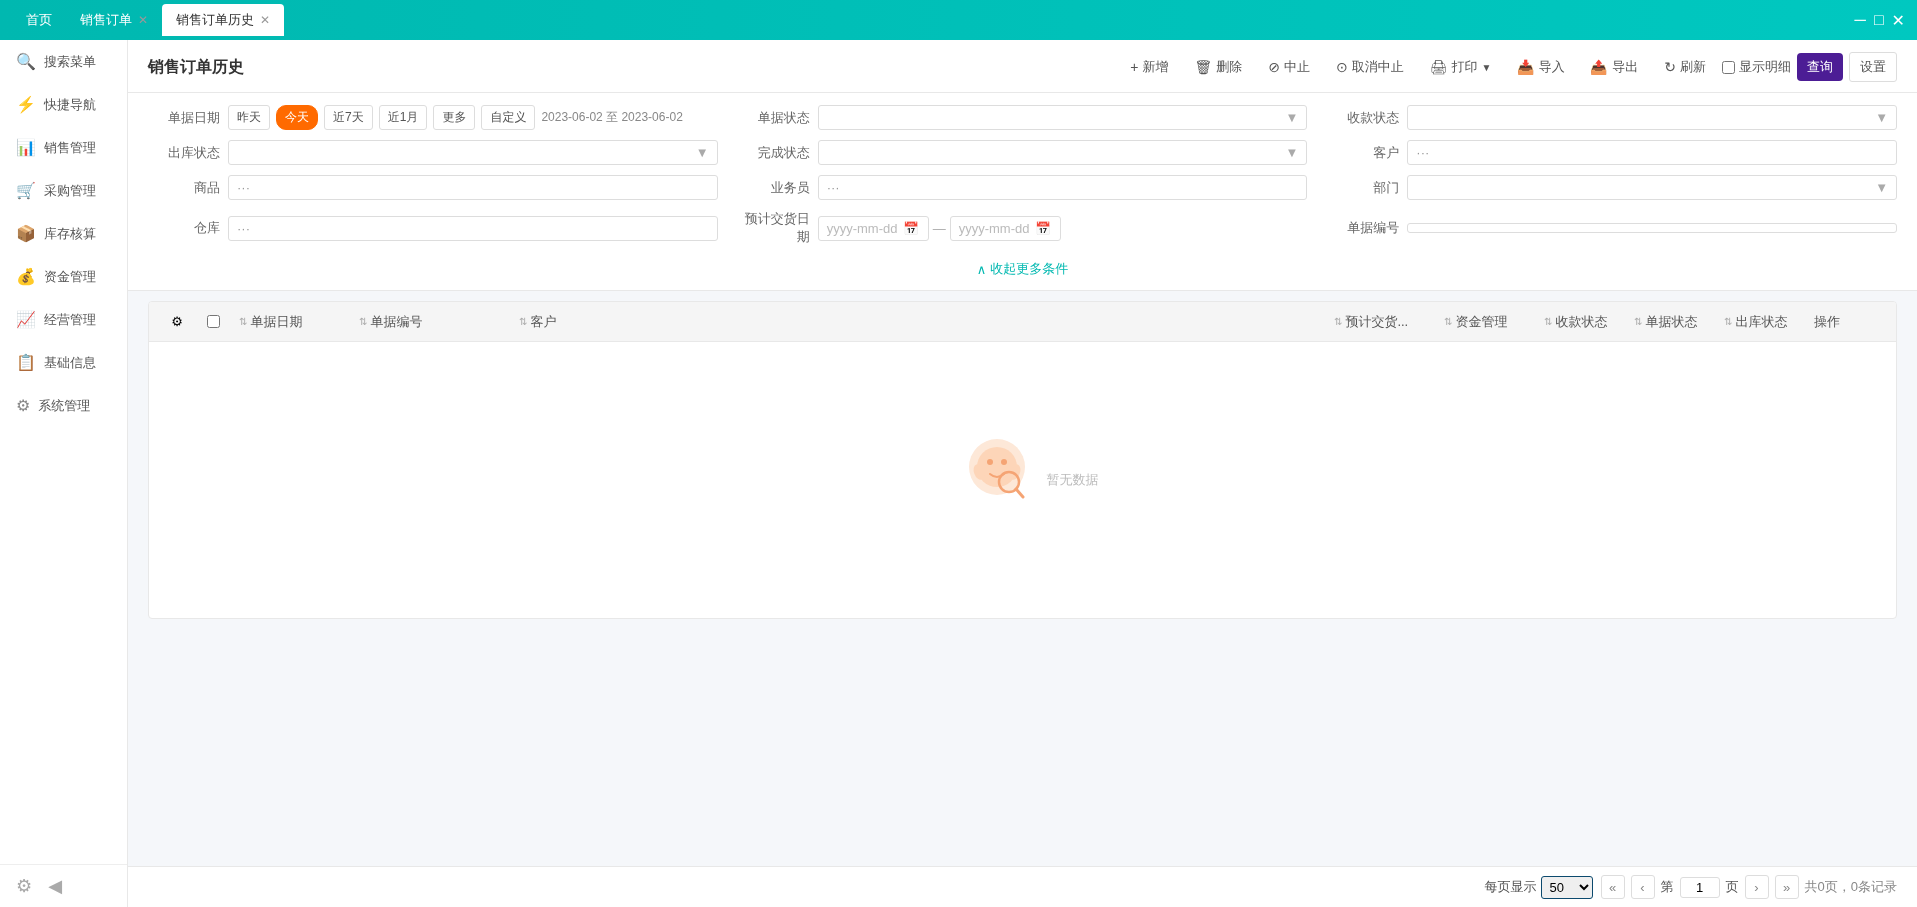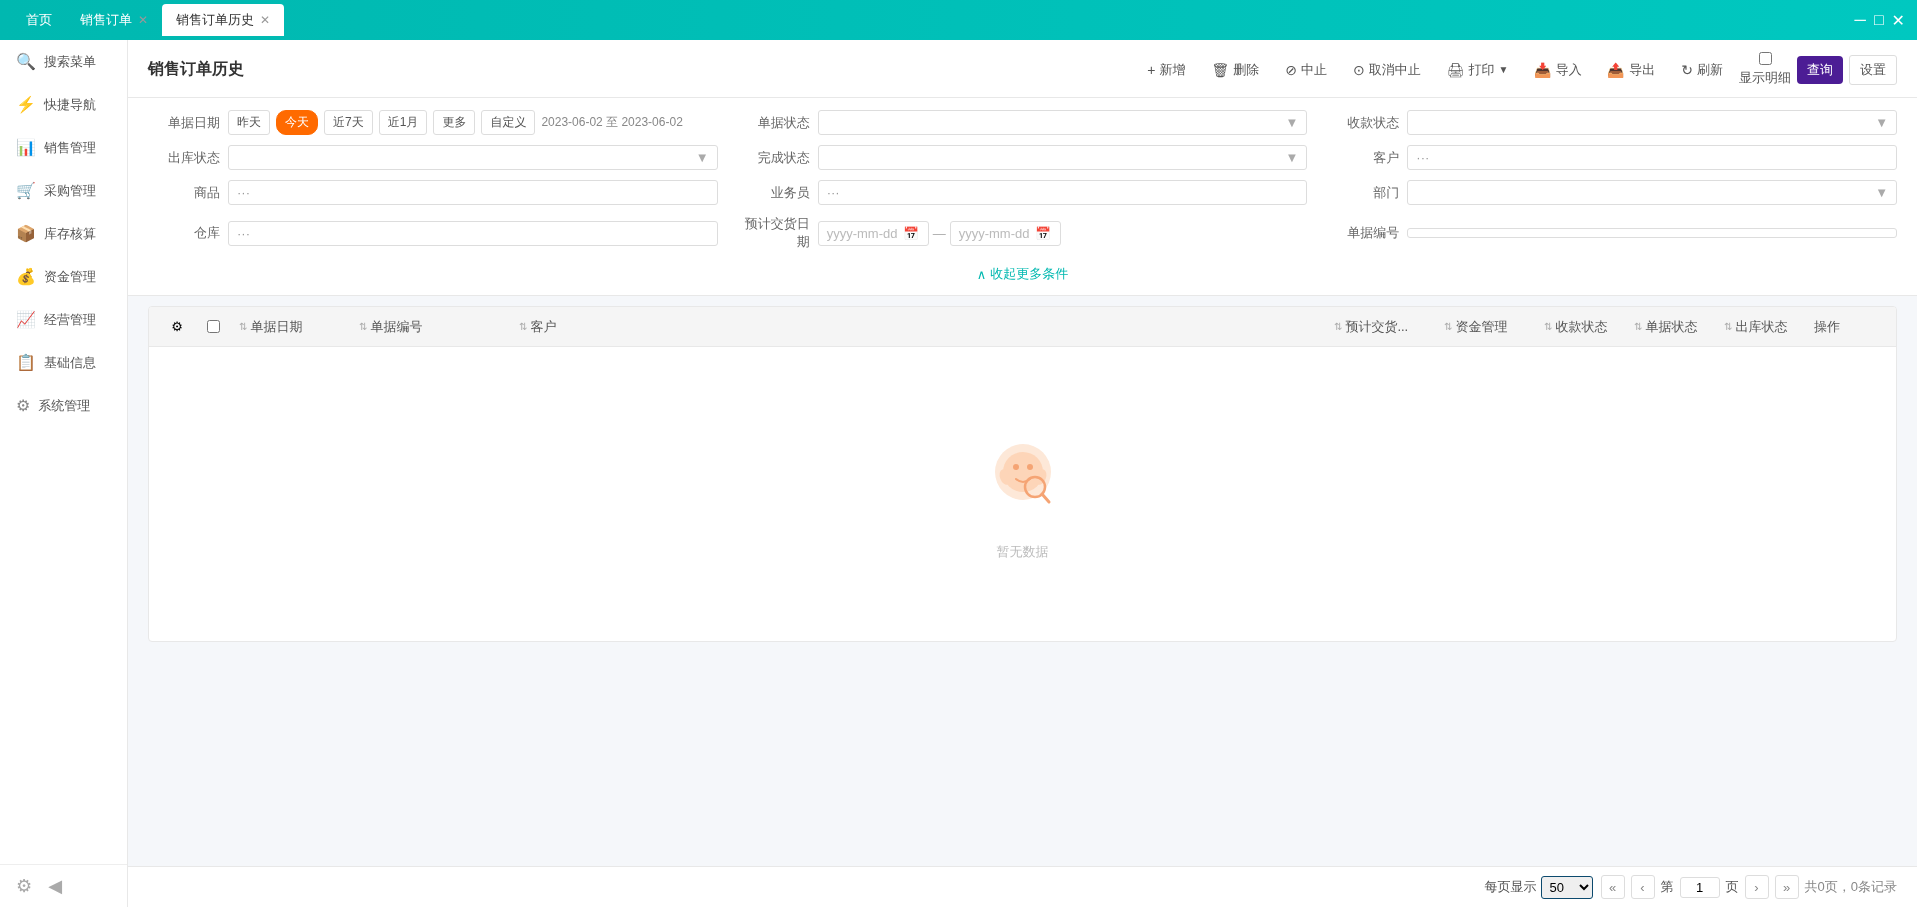--- a/index.html
+++ b/index.html
@@ -130,21 +130,20 @@
       background: #4c1d95;
       color: #fff;
       border-radius: 4px;
     }
     .display-toggle {
       display: flex;
       align-items: center;
       gap: 4px;
       font-size: 12px;
       color: #555;
-      flex-direction: column;
     }
     .display-toggle input { cursor: pointer; }
 
     
     .filter-area {
       background: #fff;
       padding: 12px 20px;
       border-bottom: 1px solid #e8e8e8;
     }
     .filter-row {
@@ -295,21 +294,21 @@
     .th-delivery { flex: 0 0 110px; }
     .th-amount { flex: 0 0 100px; }
     .th-pay-status { flex: 0 0 90px; }
     .th-order-status { flex: 0 0 90px; }
     .th-out-status { flex: 0 0 90px; }
     .th-action { flex: 0 0 80px; text-align: left; }
 
     
     .empty-state {
       display: flex;
-      flex-direction: column;
+      flex-direction: row;
       align-items: center;
       justify-content: center;
       padding: 80px 0;
     }
     .empty-icon {
       width: 100px;
       height: 100px;
       margin-bottom: 16px;
     }
     .empty-text {

